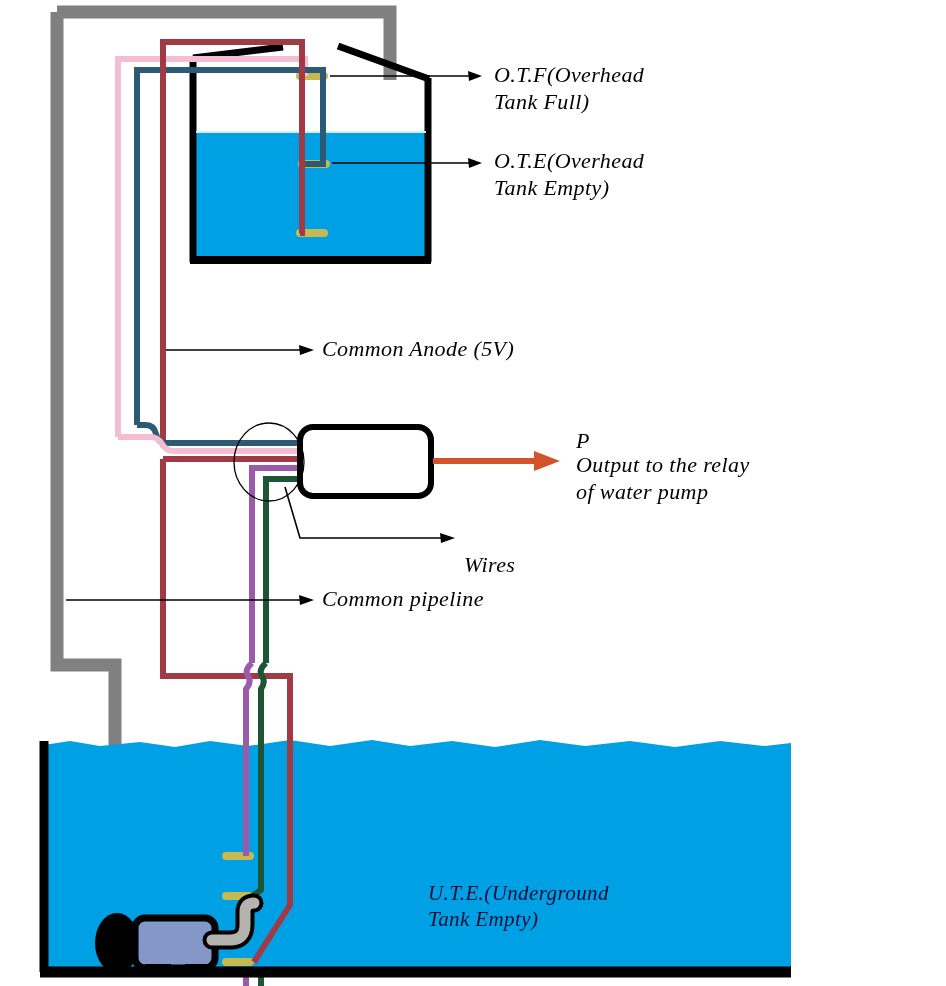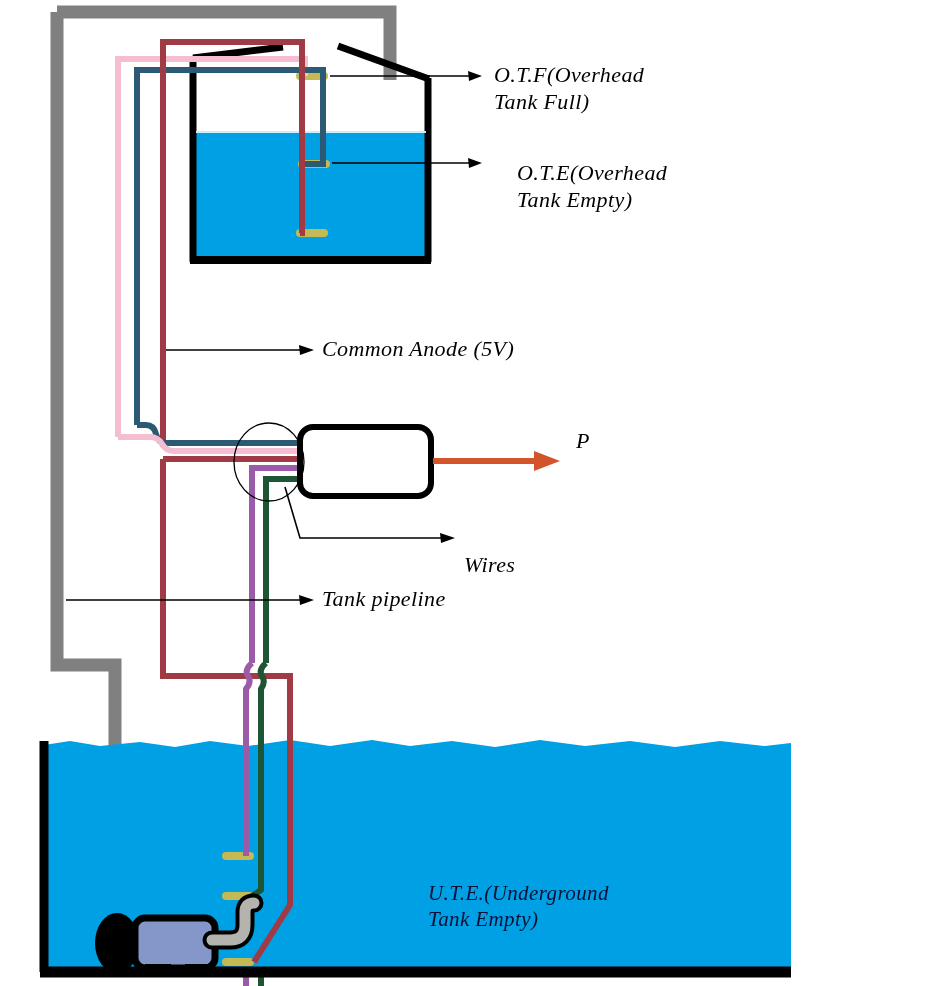--- a/index.html
+++ b/index.html
@@ -213,30 +213,32 @@
 
       <path d="M 212 940 L 230 940 Q 245 940 245 925 L 245 912 Q 245 903 254 903" fill="none" stroke="#000000" stroke-width="19" stroke-linecap="round" stroke-linejoin="round"></path>
       <path d="M 212 940 L 230 940 Q 245 940 245 925 L 245 912 Q 245 903 254 903" fill="none" stroke="#b5b3ad" stroke-width="11" stroke-linecap="round" stroke-linejoin="round"></path>
     </g>
 
   </svg>
 
   <div class="lbl lbl-big" style="left:494px; top:62px;">O.T.F(Overhead
 Tank Full)</div>
 
-  <div class="lbl lbl-big" style="left:494px; top:160px;margin-left:23px;">O.T.E(Overhead
+  <div class="lbl lbl-big" style="left:494px; top:148px;">O.T.E(Overhead
 Tank Empty)</div>
 
   <div class="lbl lbl-big" style="left:322px; top:336px;">Common Anode (5V)</div>
 
 
   <div class="lbl lbl-big" style="left:576px; top:428px;">P</div>
 
+  <div class="lbl lbl-big" style="left:576px; top:452px;">Output to the relay
+of water pump</div>
 
   <div class="lbl lbl-big" style="left:464px; top:524px;margin-top:28px;">Wires</div>
 
-  <div class="lbl lbl-big" style="left:322px; top:586px;">Tank pipeline</div>
+  <div class="lbl lbl-big" style="left:322px; top:586px;">Common pipeline</div>
 
 
   <div class="lbl lbl-mid lbl-dark" style="left:428px; top:881px;">U.T.E.(Underground
 Tank Empty)</div>
 
 </div>
 
 </body></html>

